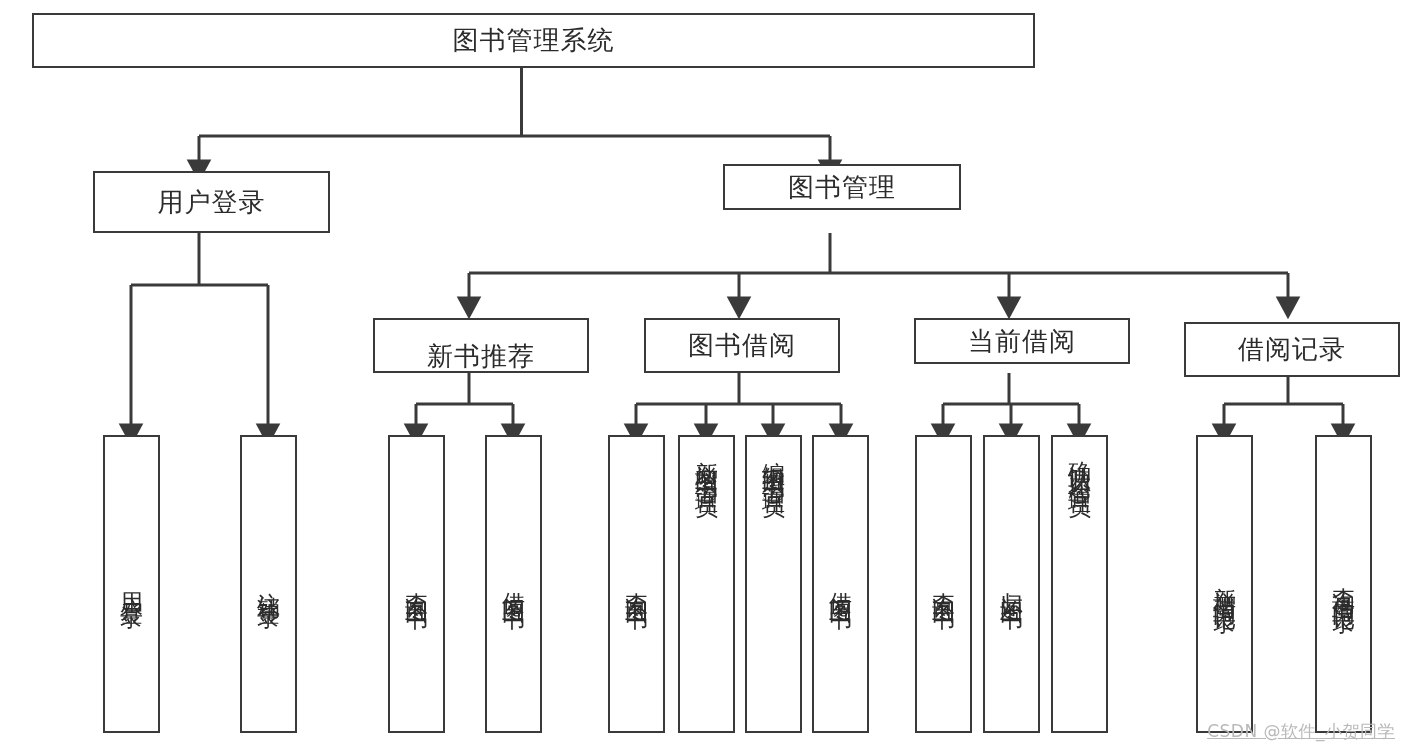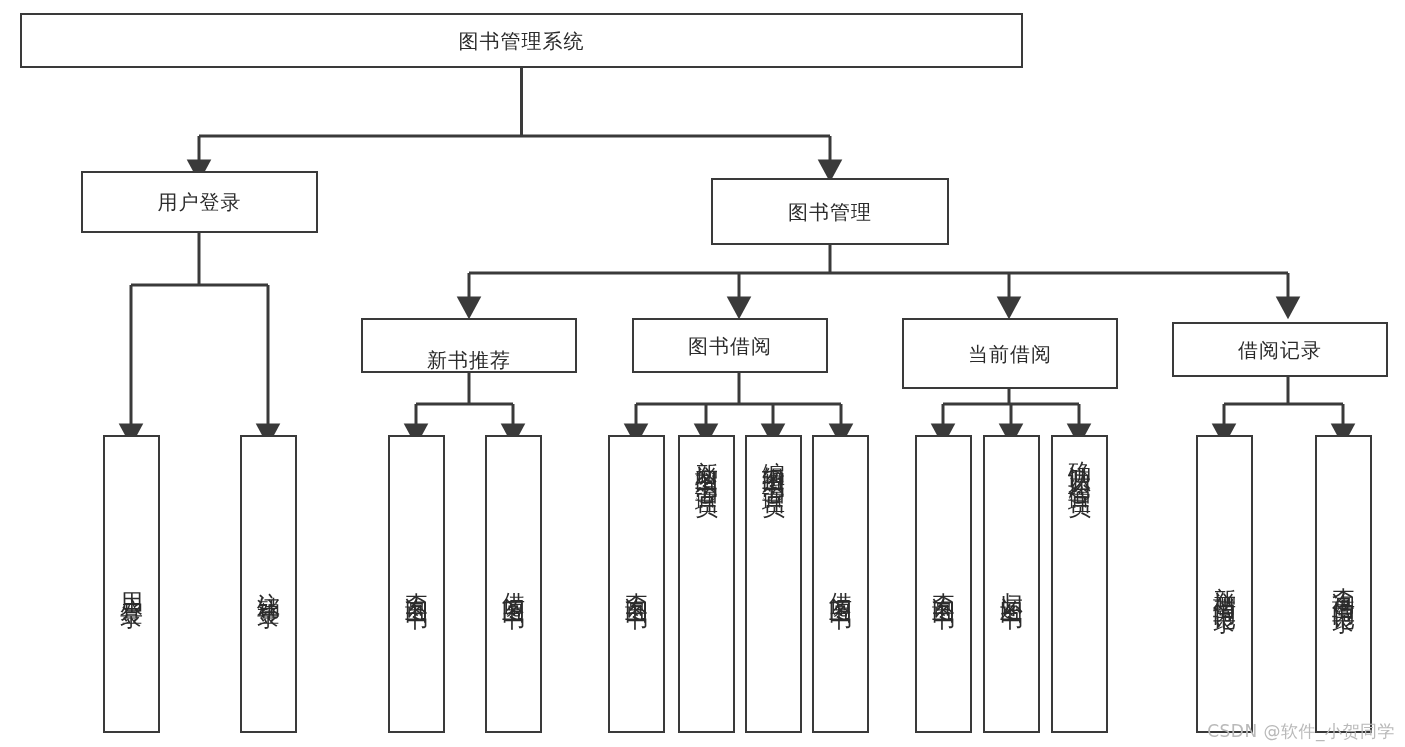--- a/index.html
+++ b/index.html
@@ -28,23 +28,24 @@
     position: absolute;
     box-sizing: border-box;
     background: #ffffff;
     border: 2px solid #3a3a3a;
     display: flex;
     align-items: center;
     justify-content: center;
     color: #2b2b2b;
   }
   .node.horizontal {
-    font-size: 20px;
+    font-size: 26px;
     letter-spacing: 1px;
     line-height: 1.1;
+    margin-left: 12px;
   }
   .node.vertical {
     font-size: 23px;
     padding-top: 6px;
     padding-bottom: 6px;
     align-items: flex-start;
   }
   .node.vertical .vtext {
     writing-mode: vertical-rl;
     text-orientation: upright;
@@ -58,20 +59,21 @@
   }
   #watermark {
     position: absolute;
     right: 10px;
     bottom: 4px;
     font-size: 17px;
     color: #b9b9b9;
     letter-spacing: 0.5px;
     white-space: nowrap;
     pointer-events: none;
+    text-decoration: underline;
   }
 </style>
 </head>
 <body>
 
 <div id="canvas">
 
   <svg id="wires" viewBox="0 0 1405 747" width="1405" height="747" xmlns="http://www.w3.org/2000/svg">
     <defs>
       <marker id="arrowhead" markerWidth="9" markerHeight="9" refX="1.2" refY="4.5" orient="auto" markerUnits="strokeWidth">
@@ -125,31 +127,31 @@
     </g>
   </svg>
 
   <div class="node horizontal" style="left:20px; top:13px; width:1003px; height:55px;">
     <span>图书管理系统</span>
   </div>
 
   <div class="node horizontal" style="left:81px; top:171px; width:237px; height:62px;">
     <span>用户登录</span>
   </div>
-  <div class="node horizontal" style="left:711px; top:178px; width:238px; height:67px;">
+  <div class="node horizontal" style="left:711px; top:164px; width:238px; height:46px;">
     <span>图书管理</span>
   </div>
 
   <div class="node horizontal" style="left:361px; top:318px; width:216px; height:55px;align-items:flex-end;">
     <span>新书推荐</span>
   </div>
   <div class="node horizontal" style="left:632px; top:318px; width:196px; height:55px;">
     <span>图书借阅</span>
   </div>
-  <div class="node horizontal" style="left:902px; top:318px; width:216px; height:71px;">
+  <div class="node horizontal" style="left:902px; top:318px; width:216px; height:46px;">
     <span>当前借阅</span>
   </div>
   <div class="node horizontal" style="left:1172px; top:322px; width:216px; height:55px;">
     <span>借阅记录</span>
   </div>
 
   <div class="node vertical centered" style="left:103px; top:435px; width:57px; height:298px;">
     <span class="vtext">用户登录</span>
   </div>
   <div class="node vertical centered" style="left:240px; top:435px; width:57px; height:298px;">

